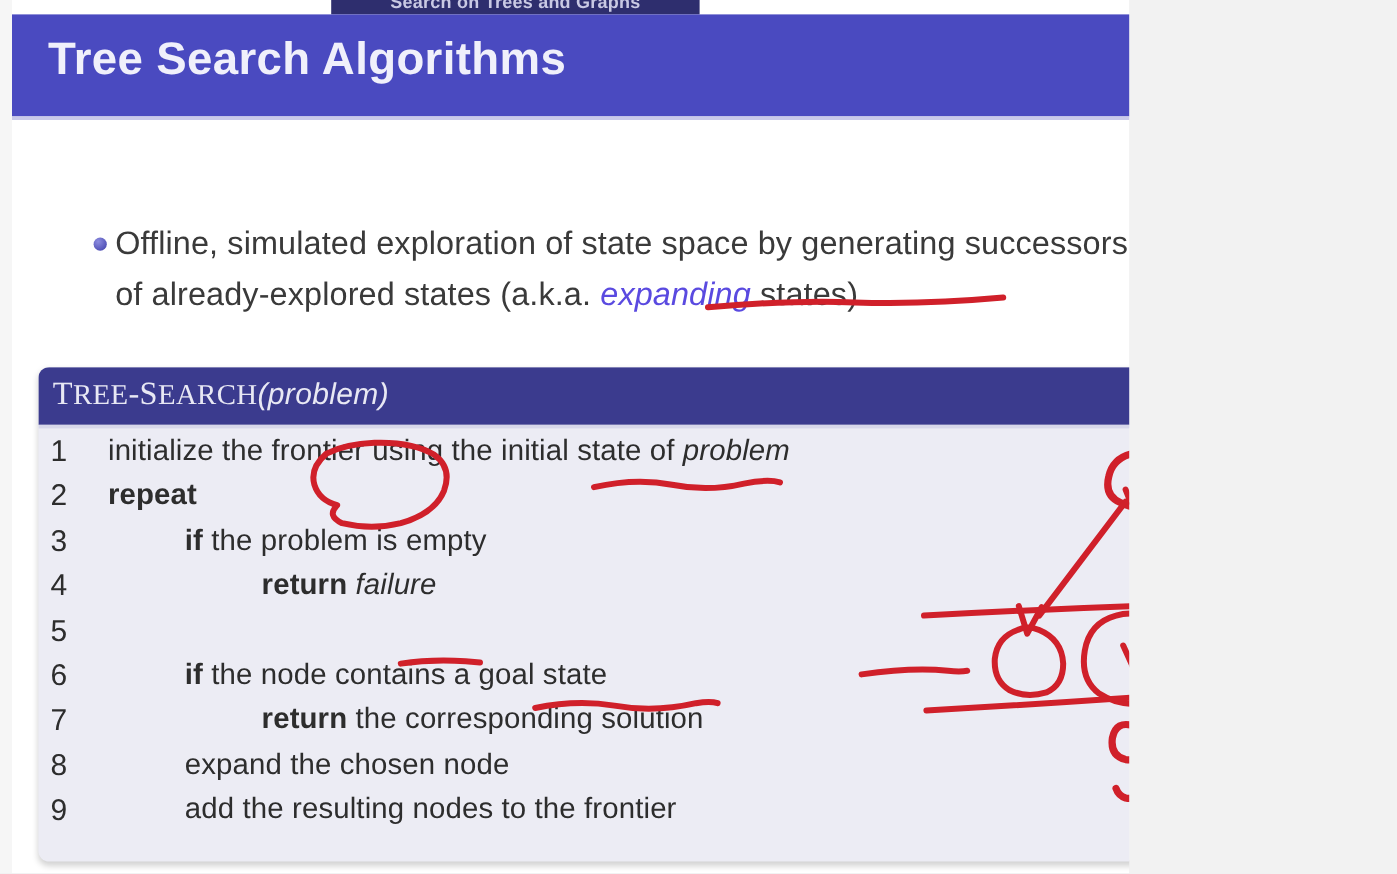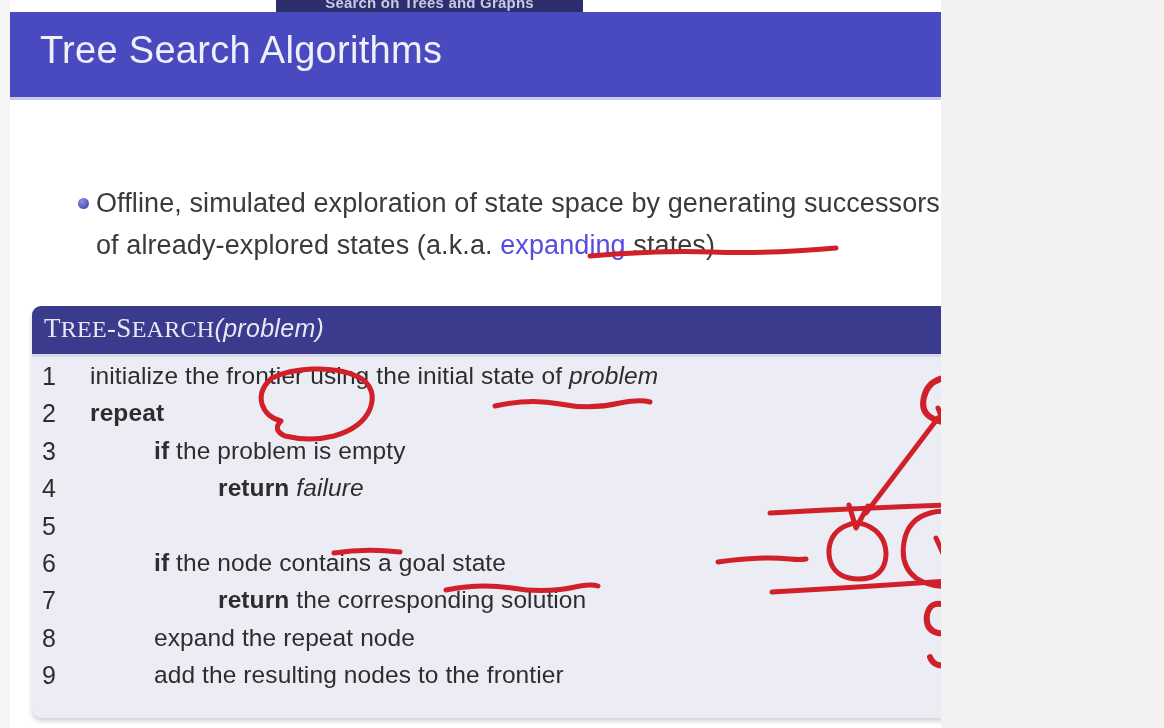--- a/index.html
+++ b/index.html
@@ -10,29 +10,29 @@
   
   .slide{position:absolute;left:10px;top:0;width:1137px;height:728px;background:#ffffff;}
 
   
   .prev-strip{position:absolute;left:276px;top:0;width:307px;height:12px;background:#2e2e6e;overflow:hidden;}
   .prev-strip .ps-txt{position:absolute;left:0;top:-6px;width:307px;text-align:center;
      color:#c9c9e4;font-size:15px;font-weight:600;letter-spacing:.2px;white-space:nowrap;}
 
   
   .title-band{position:absolute;left:10px;top:12px;width:1137px;height:85px;background:#4a4ac0;}
-  .title-band .t{position:absolute;left:30px;top:17px;color:#f0f0fb;font-size:38px;font-weight:400;letter-spacing:.3px;}
+  .title-band .t{position:absolute;left:30px;top:17px;color:#f0f0fb;font-size:38px;font-weight:700;letter-spacing:.3px;}
   .band-underline{position:absolute;left:10px;top:97px;width:1137px;height:3px;background:#c9c9ea;}
 
   
   .bullet-wrap{position:absolute;left:78px;top:182px;width:1040px;}
   .bullet-dot{position:absolute;left:0;top:16px;width:11px;height:11px;border-radius:50%;
      background:radial-gradient(circle at 35% 30%,#8d8de0,#3d3da8);}
   .bullet-text{position:absolute;left:18px;top:0;width:1000px;font-size:27px;color:#3a3a3a;line-height:42px;letter-spacing:.1px;}
-  .kw{color:#5a4ae0;}
+  .kw{color:#5a4ae0;font-style:italic;}
 
   
   .algo{position:absolute;left:32px;top:306px;width:1092px;height:412px;
         background:#ececf4;border-radius:9px;box-shadow:0 3px 5px rgba(0,0,0,.18);overflow:hidden;}
   .algo-head{position:absolute;left:0;top:0;width:1092px;height:48px;background:#3b3b8e;}
   .algo-head .ah{position:absolute;left:12px;top:7px;color:#e8e8f4;font-family:"Liberation Serif",serif;font-size:27px;letter-spacing:.3px;white-space:nowrap;}
   .sc{font-size:24px;}
   .ital{font-style:italic;font-family:"Liberation Sans",sans-serif;font-size:25px;}
   .algo-head-rule{position:absolute;left:0;top:48px;width:1092px;height:3px;background:#d7d7ea;}
 
@@ -104,21 +104,21 @@
       <div class="ln">
         <span class="num">6</span>
         <span class="code i1"><span class="bold">if</span><span> the node contains a goal state</span></span>
       </div>
       <div class="ln">
         <span class="num">7</span>
         <span class="code i2"><span class="bold">return</span><span> the corresponding solution</span></span>
       </div>
       <div class="ln">
         <span class="num">8</span>
-        <span class="code i1"><span>expand the repeat node</span></span>
+        <span class="code i1"><span>expand the chosen node</span></span>
       </div>
       <div class="ln">
         <span class="num">9</span>
         <span class="code i1"><span>add the resulting nodes to the frontier</span></span>
       </div>
     </div>
   </div>
 
   <svg class="ink" viewBox="0 0 1164 728">
     <g fill="none" stroke="#d0202a" stroke-linecap="round" stroke-linejoin="round">

